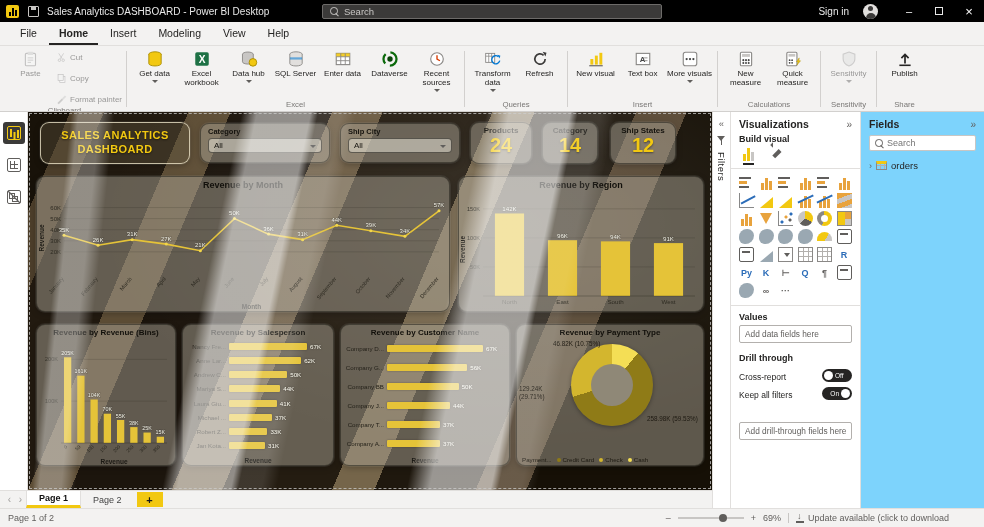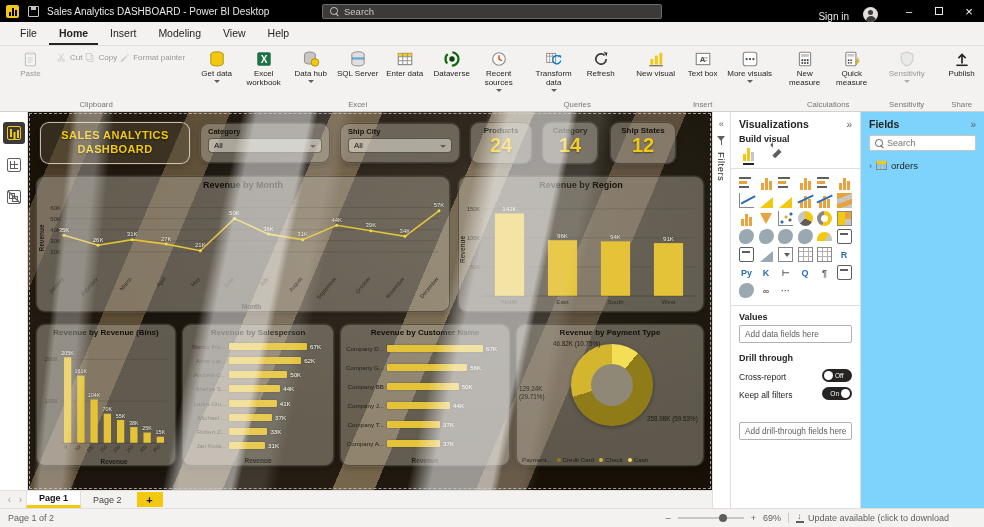--- a/index.html
+++ b/index.html
@@ -12,21 +12,21 @@
   .app-ic{width:13px;height:13px;background:#f2c811;border-radius:2px;display:flex;align-items:flex-end;justify-content:center;gap:1px;padding:2px}
   .app-ic i{width:2px;background:#000;display:block}
   .app-ic i:nth-child(1){height:4px}.app-ic i:nth-child(2){height:8px}.app-ic i:nth-child(3){height:6px}
   .save-ic{width:11px;height:11px;border:1px solid #c8c6c4;border-radius:1px;margin:0 8px 0 9px;position:relative}
   .save-ic::after{content:"";position:absolute;left:2px;top:0;width:5px;height:3px;background:#c8c6c4}
   .tb-search{position:absolute;left:50%;transform:translateX(-50%);width:340px;height:15px;background:#3b3a39;border:1px solid #6d6b69;border-radius:2px;display:flex;align-items:center;gap:6px;padding:0 7px;color:#c8c6c4;font-size:9.5px}
   .mag{width:8px;height:8px;position:relative;flex:0 0 8px}
   .mag::before{content:"";position:absolute;left:0;top:0;width:5.5px;height:5.5px;border:1.2px solid #c8c6c4;border-radius:50%}
   .mag::after{content:"";position:absolute;left:5.5px;top:5.5px;width:3.5px;height:1.2px;background:#c8c6c4;transform:rotate(45deg);transform-origin:0 0}
   .mag.dk::before{border-color:#605e5c}.mag.dk::after{background:#605e5c}
-  .tb-right{margin-left:auto;display:flex;align-items:flex-end;height:100%}
+  .tb-right{margin-left:auto;display:flex;align-items:center;height:100%}
   .tb-signin{padding:0 10px}
   .avatar{width:15px;height:15px;border-radius:50%;background:#e1dfdd;position:relative;margin:0 16px 0 4px;overflow:hidden}
   .avatar::before{content:"";position:absolute;left:5px;top:2.5px;width:5px;height:5px;border-radius:50%;background:#3b3a39}
   .avatar::after{content:"";position:absolute;left:2.5px;top:9px;width:10px;height:7px;border-radius:5px 5px 0 0;background:#3b3a39}
   .win-btn{width:30px;height:22px;display:flex;align-items:center;justify-content:center;font-size:11px;color:#fff}
   .maxbox{width:8px;height:8px;border:1px solid #e8e8e8;display:block}
   .win-btn.close{font-size:13px}
 
   
   #menubar{height:24px;background:#f3f2f1;display:flex;align-items:flex-end;padding-left:10px;gap:2px;border-bottom:1px solid #e1dfdd;flex:0 0 24px}
@@ -37,21 +37,21 @@
   #ribbon{height:66px;background:#f3f2f1;display:flex;align-items:stretch;padding:1px 4px 0;border-bottom:1px solid #d2d0ce;overflow:hidden;flex:0 0 66px}
   .rb-group{display:flex;flex-direction:column}
   .rb-btns{flex:1;display:flex;align-items:flex-start;padding:1px 3px 0}
   .rb-glabel{font-size:7.8px;color:#797775;text-align:center;padding:0 2px 2px;white-space:nowrap}
   .rb-sep{width:1px;background:#d2d0ce;margin:4px 1px}
   .rb-btn{cursor:default}
   .rb-btn.large{width:47px;display:flex;flex-direction:column;align-items:center;padding-top:2px;gap:1px}
   .rb-ic svg{display:block}
   .rb-lbl{font-size:8px;line-height:1.15;text-align:center;color:#252423}
   .rb-btn.disabled{opacity:.45;filter:grayscale(1)}
-  .rb-smallcol{display:flex;flex-direction:row;gap:2px;padding:3px 0 0 2px}
+  .rb-smallcol{display:flex;flex-direction:column;gap:8px;padding:3px 0 0 2px}
   .rb-btn.small{display:flex;align-items:center;gap:3px;height:13px}
   .rb-btn.small .rb-ic svg{width:11px;height:11px}
   .rb-btn.small .rb-lbl{font-size:8px;white-space:nowrap}
   .caret{width:0;height:0;border-left:3px solid transparent;border-right:3px solid transparent;border-top:3.5px solid #605e5c;display:inline-block;margin-top:1px}
 
   
   #main{display:flex;height:396px;flex:0 0 396px}
   #left-col{width:712px;display:flex;flex-direction:column}
   #canvas-row{display:flex;height:378px}
   #viewrail{width:28px;background:#fff;border-right:1px solid #e1dfdd;display:flex;flex-direction:column;align-items:center;padding-top:10px;gap:10px}

